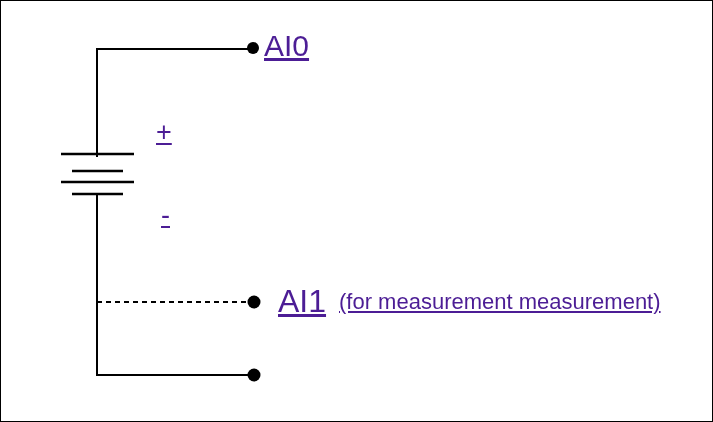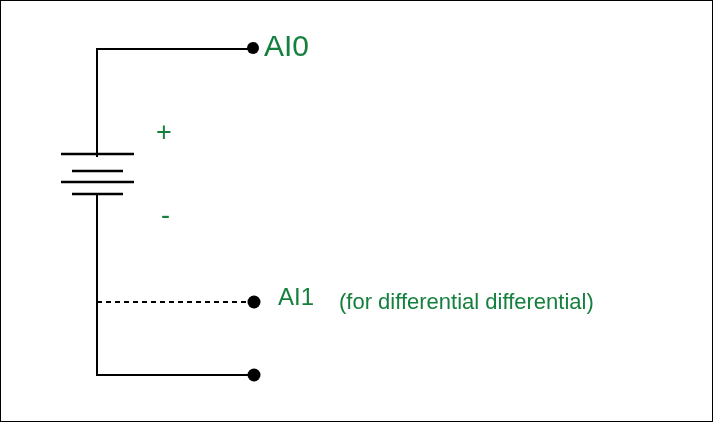--- a/index.html
+++ b/index.html
@@ -45,34 +45,35 @@
     stroke-width: 2;
     fill: none;
     stroke-dasharray: 5 4;
   }
   .node-dot {
     fill: #000000;
     stroke: none;
   }
   .lbl {
     position: absolute;
-    color: #15803d;
+    color: #4c1d95;
     white-space: nowrap;
     line-height: 1;
     font-family: "Liberation Sans", sans-serif;
+    text-decoration: underline;
   }
   #label-ai0 {
     left: 263px;
     top: 30px;
     font-size: 30px;
   }
   #label-ai1 {
     left: 277px;
     top: 284px;
-    font-size: 24px;
+    font-size: 32px;
   }
   #label-ai1-note {
     left: 338px;
     top: 290px;
     font-size: 22px;
   }
   #label-gnd {
     left: 270px;
     top: 357px;
     font-size: 30px;
@@ -124,16 +125,16 @@
 
   <div class="lbl" id="label-ai0">AI0</div>
 
   <div class="lbl" id="label-plus">+</div>
 
 
   <div class="lbl" id="label-minus">-</div>
 
   <div class="lbl" id="label-ai1">AI1</div>
 
-  <div class="lbl" id="label-ai1-note">(for differential differential)</div>
+  <div class="lbl" id="label-ai1-note">(for measurement measurement)</div>
 
 
 </div>
 
 </body></html>

